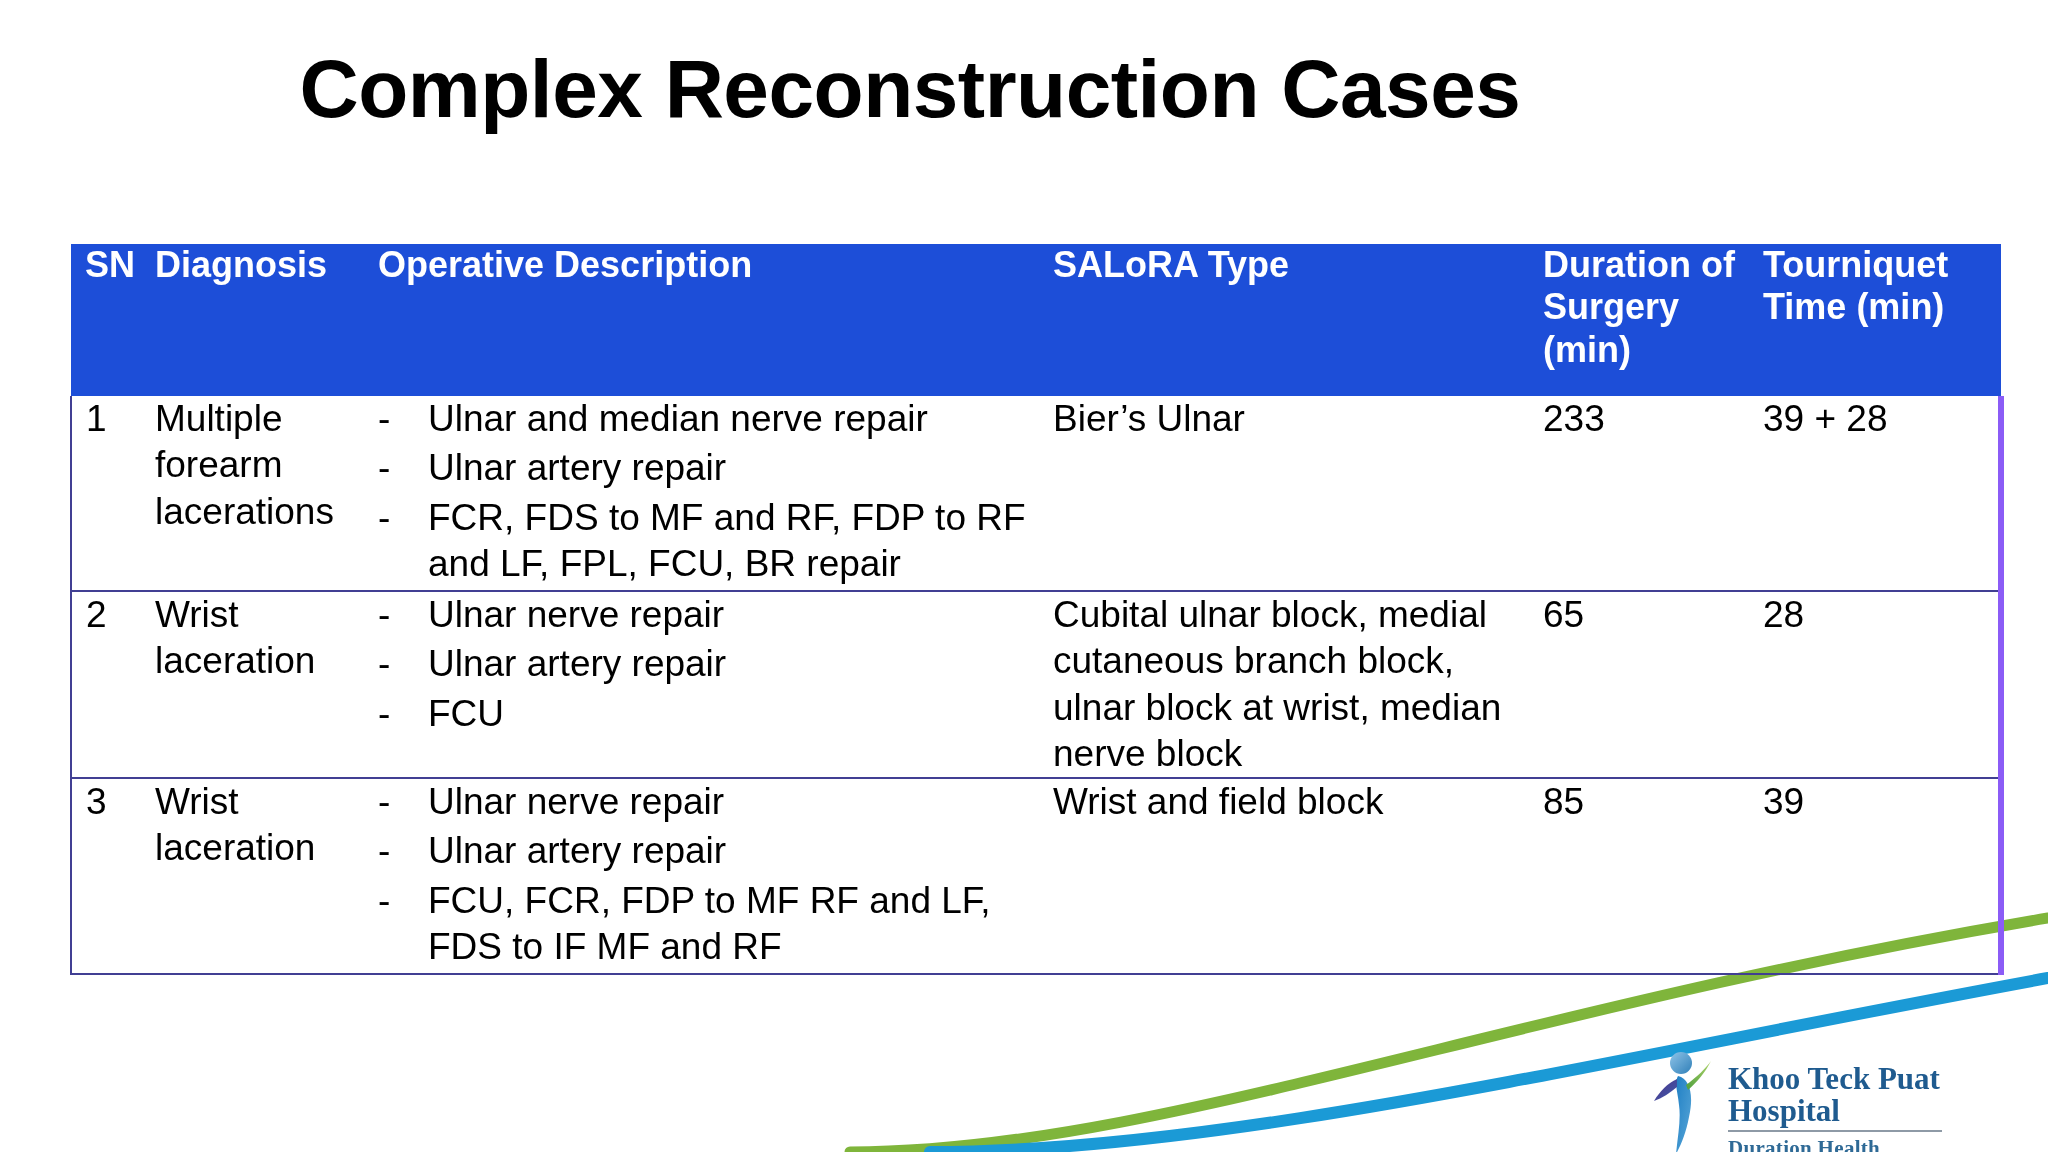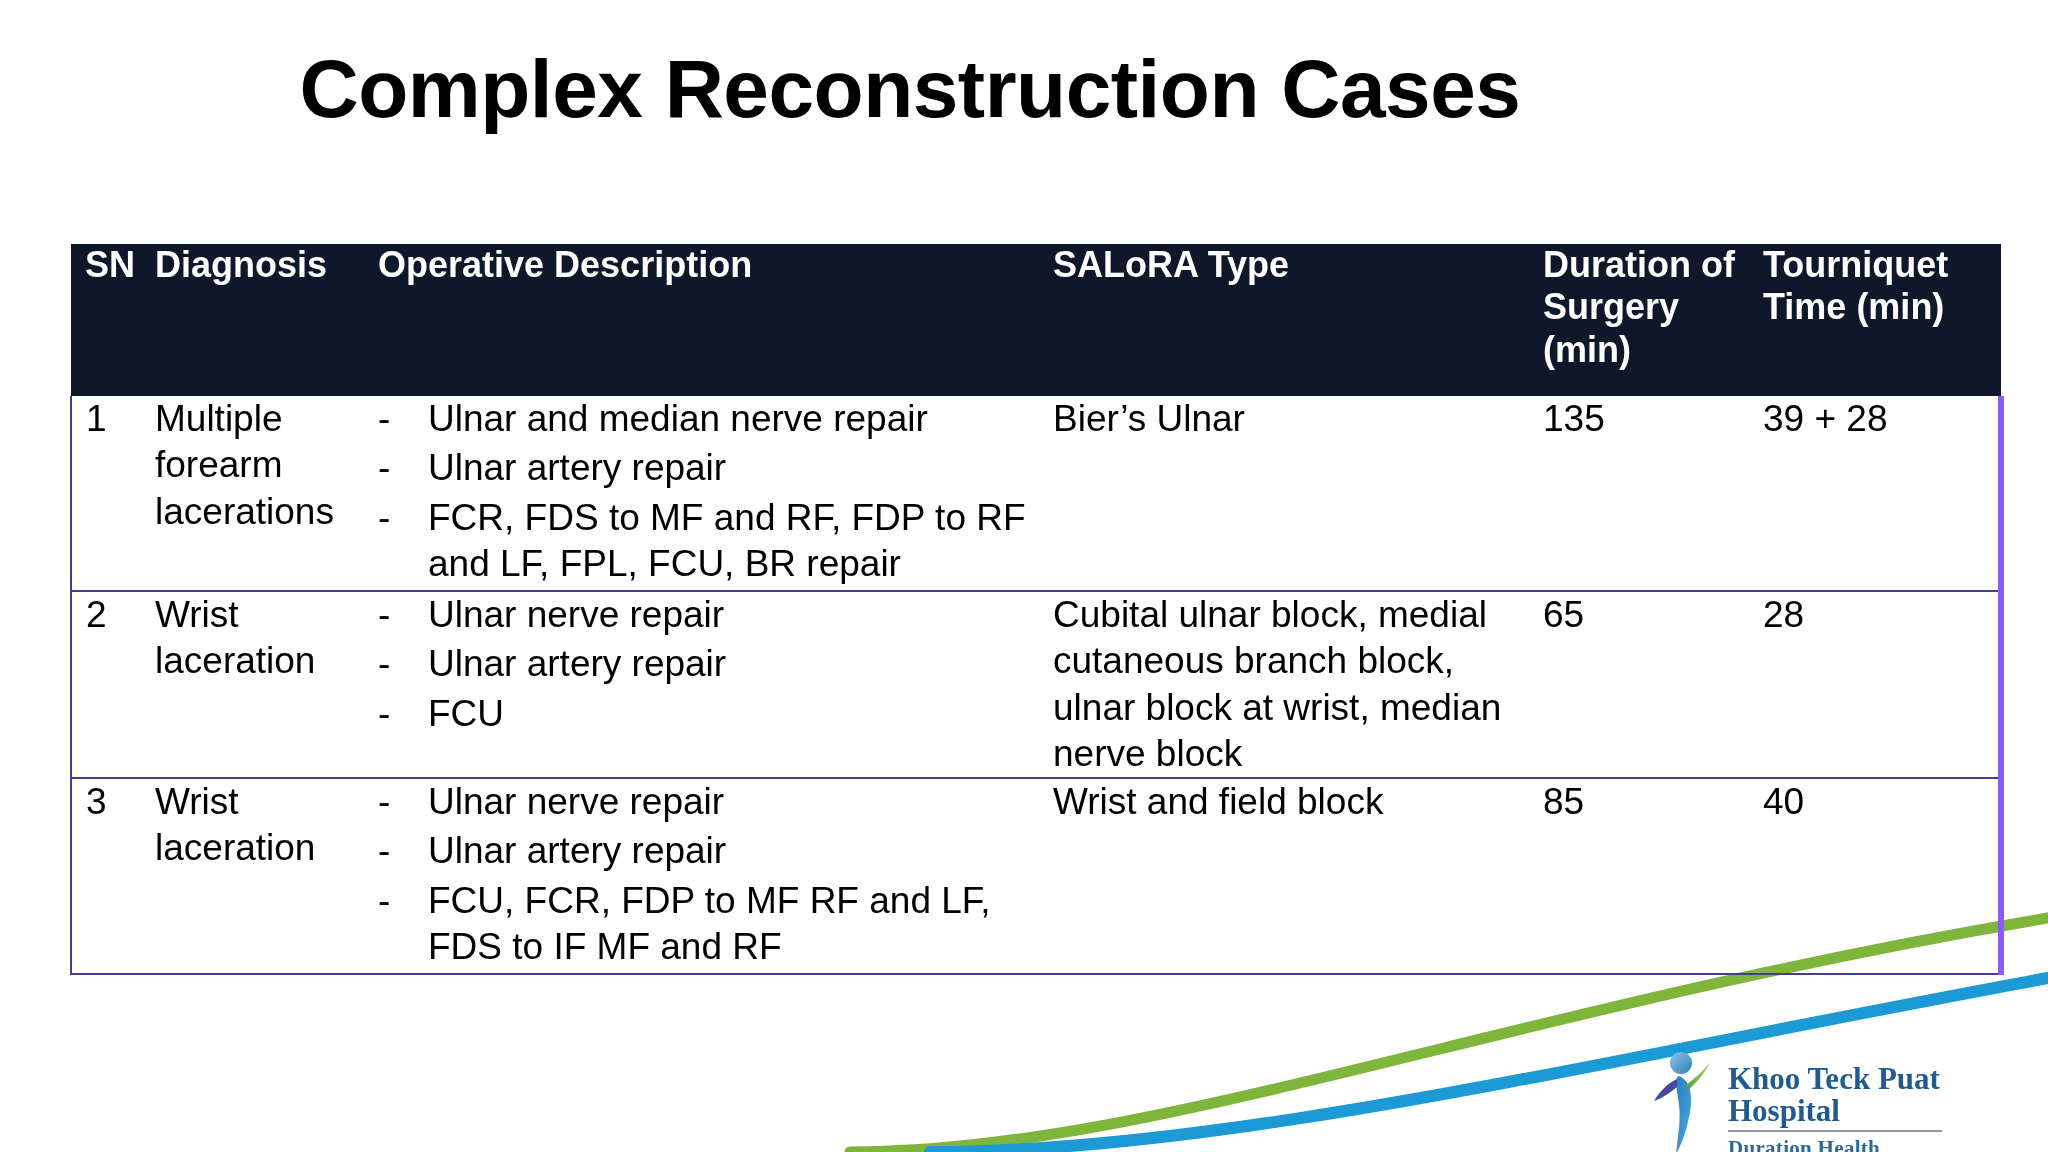--- a/index.html
+++ b/index.html
@@ -54,21 +54,21 @@
     background: transparent;
   }
   .case-table th,
   .case-table td {
     vertical-align: top;
     text-align: left;
     padding: 0;
   }
 
   thead th {
-    background: #0f172a;
+    background: #1d4ed8;
     color: #ffffff;
     font-size: 36px;
     font-weight: bold;
     line-height: 1.18;
     height: 152px;
     vertical-align: top;
     padding: 17px 10px 0 0;
     border: none;
   }
   thead th.col-sn      { padding-left: 14px; }
@@ -223,21 +223,21 @@
           <li>
             <span class="op-dash">-</span>
             <span class="op-text">FCR, FDS to MF and RF, FDP to RF and LF, FPL, FCU, BR repair</span>
           </li>
         </ul>
       </td>
       <td class="cell-salora">
         <span class="salora-text">Bier’s Ulnar</span>
       </td>
       <td class="cell-dur">
-        <span class="num-text">135</span>
+        <span class="num-text">233</span>
       </td>
       <td class="cell-tq">
         <span class="num-text">39 + 28</span>
       </td>
     </tr>
 
     <tr>
       <td class="cell-sn">
         <span class="sn-text">2</span>
       </td>
@@ -294,21 +294,21 @@
           </li>
         </ul>
       </td>
       <td class="cell-salora">
         <span class="salora-text">Wrist and field block</span>
       </td>
       <td class="cell-dur">
         <span class="num-text">85</span>
       </td>
       <td class="cell-tq">
-        <span class="num-text">40</span>
+        <span class="num-text">39</span>
       </td>
     </tr>
 
   </tbody>
 </table>
 
 <div class="logo-block">
   <svg class="logo-mark" viewBox="0 0 74 108" width="74" height="108" xmlns="http://www.w3.org/2000/svg">
     <defs>
       <linearGradient id="bodyGrad" x1="0" y1="0" x2="1" y2="1">

